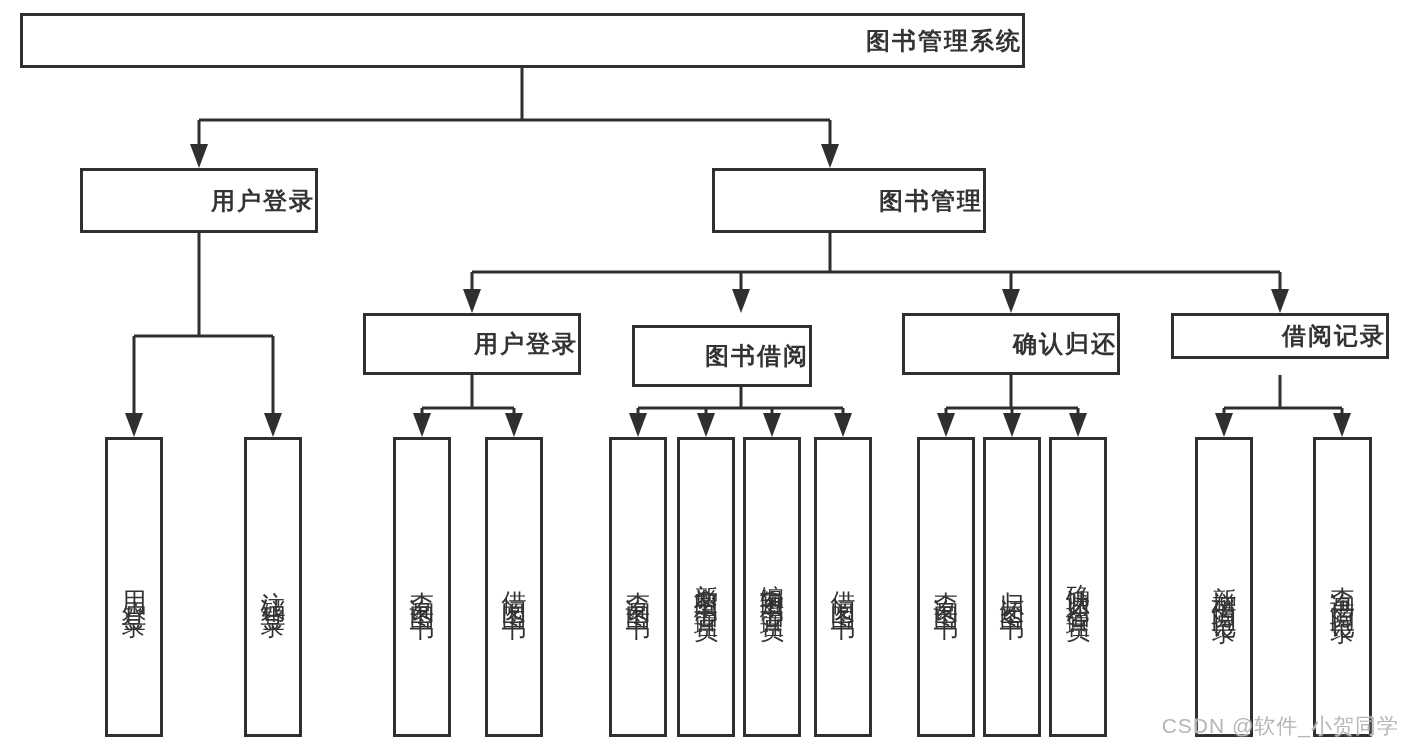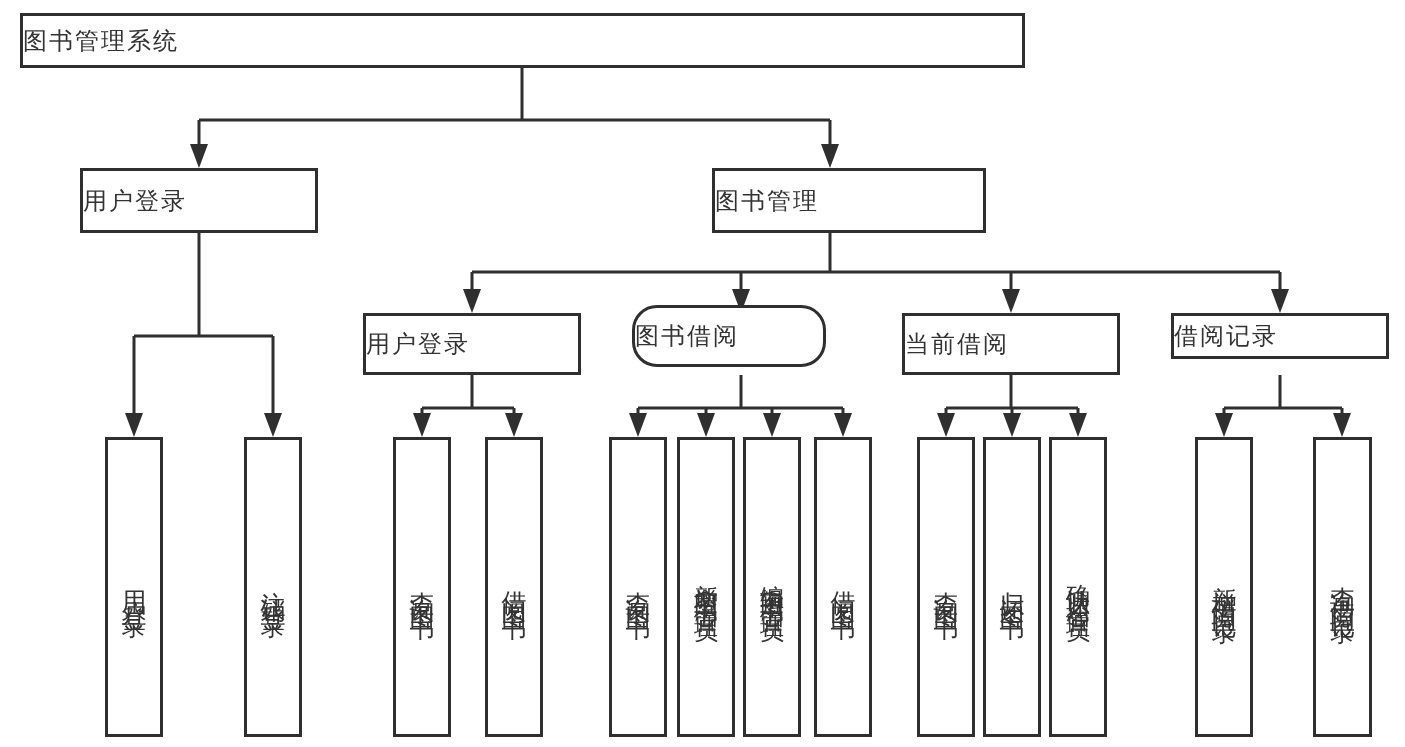--- a/index.html
+++ b/index.html
@@ -21,22 +21,23 @@
     top: 0;
     z-index: 1;
   }
   .hbox {
     position: absolute;
     box-sizing: border-box;
     background: #ffffff;
     border: 3px solid #2f2f2f;
     display: flex;
     align-items: center;
-    justify-content: flex-start;
+    justify-content: flex-end;
     z-index: 2;
+    font-weight: bold;
   }
   .hlabel {
     color: #333333;
     font-size: 24px;
     letter-spacing: 2px;
     white-space: nowrap;
   }
   .vbox {
     position: absolute;
     box-sizing: border-box;
@@ -112,25 +113,25 @@
   <div class="hbox" style="left:80px; top:168px; width:238px; height:65px;">
     <span class="hlabel">用户登录</span>
   </div>
   <div class="hbox" style="left:712px; top:168px; width:274px; height:65px;">
     <span class="hlabel">图书管理</span>
   </div>
 
   <div class="hbox" style="left:363px; top:313px; width:218px; height:62px;">
     <span class="hlabel">用户登录</span>
   </div>
-  <div class="hbox" style="left:632px; top:305px; width:194px; height:62px;border-radius:25px;">
+  <div class="hbox" style="left:632px; top:325px; width:180px; height:62px;">
     <span class="hlabel">图书借阅</span>
   </div>
   <div class="hbox" style="left:902px; top:313px; width:218px; height:62px;">
-    <span class="hlabel">当前借阅</span>
+    <span class="hlabel">确认归还</span>
   </div>
   <div class="hbox" style="left:1171px; top:313px; width:218px; height:46px;">
     <span class="hlabel">借阅记录</span>
   </div>
 
   <div class="vbox v-short" style="left:105px; top:437px; width:58px; height:300px;">
     <span class="vlabel">用户登录</span>
   </div>
   <div class="vbox v-short" style="left:244px; top:437px; width:58px; height:300px;">
     <span class="vlabel">注销登录</span>
@@ -166,14 +167,15 @@
     <span class="vlabel">确认归还（管理员）</span>
   </div>
 
   <div class="vbox v-med" style="left:1195px; top:437px; width:58px; height:300px;">
     <span class="vlabel">新增借阅记录</span>
   </div>
   <div class="vbox v-med" style="left:1313px; top:437px; width:59px; height:300px;">
     <span class="vlabel">查询借阅记录</span>
   </div>
 
+  <div class="watermark">CSDN @软件_小贺同学</div>
 
 </div>
 
 </body></html>

